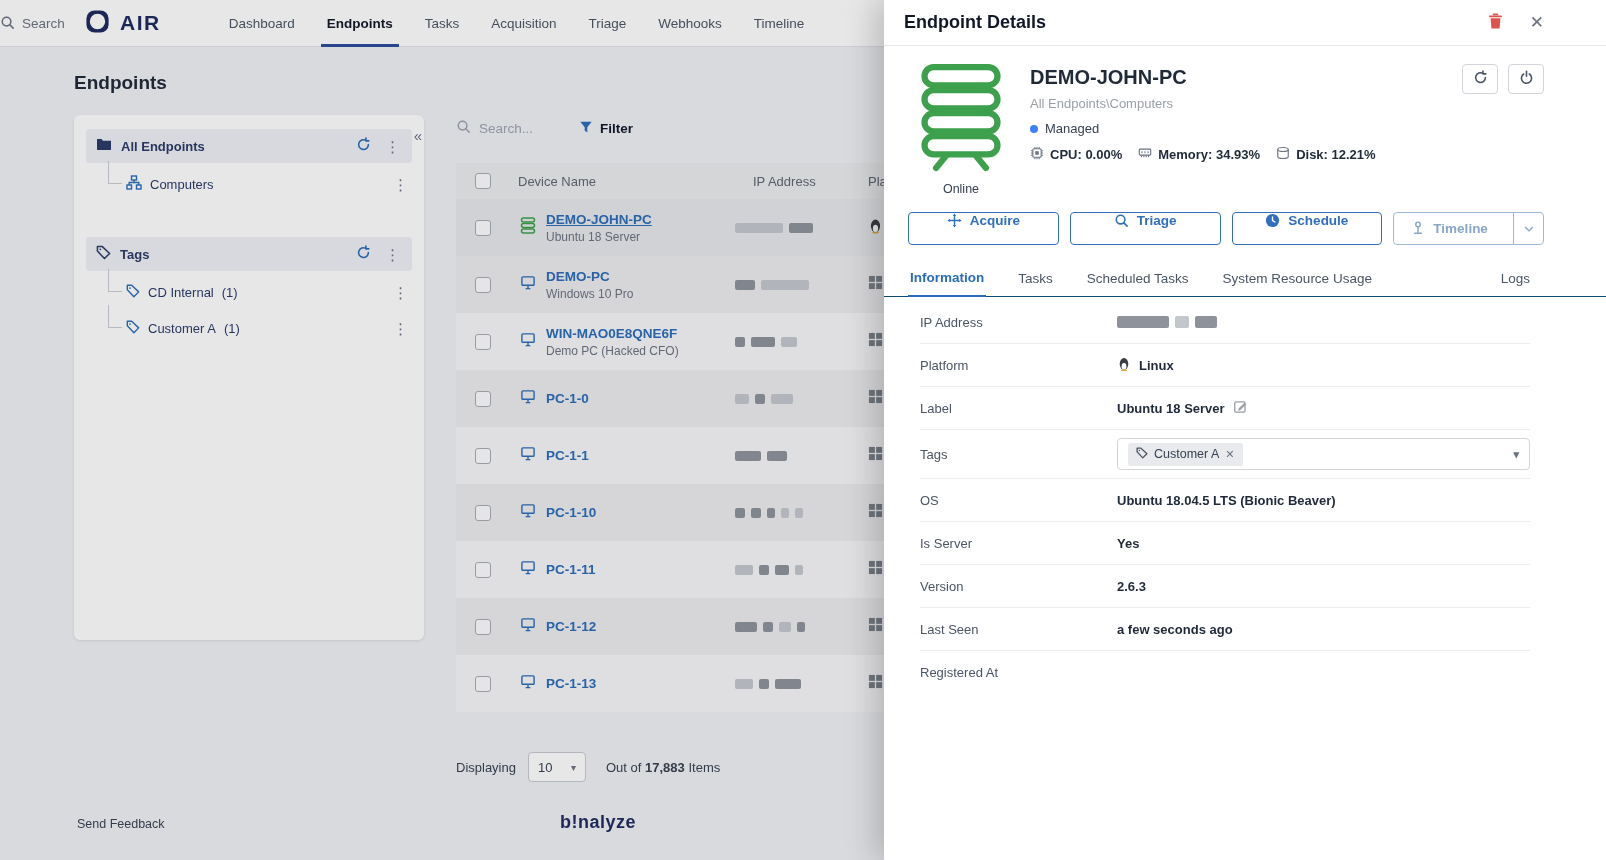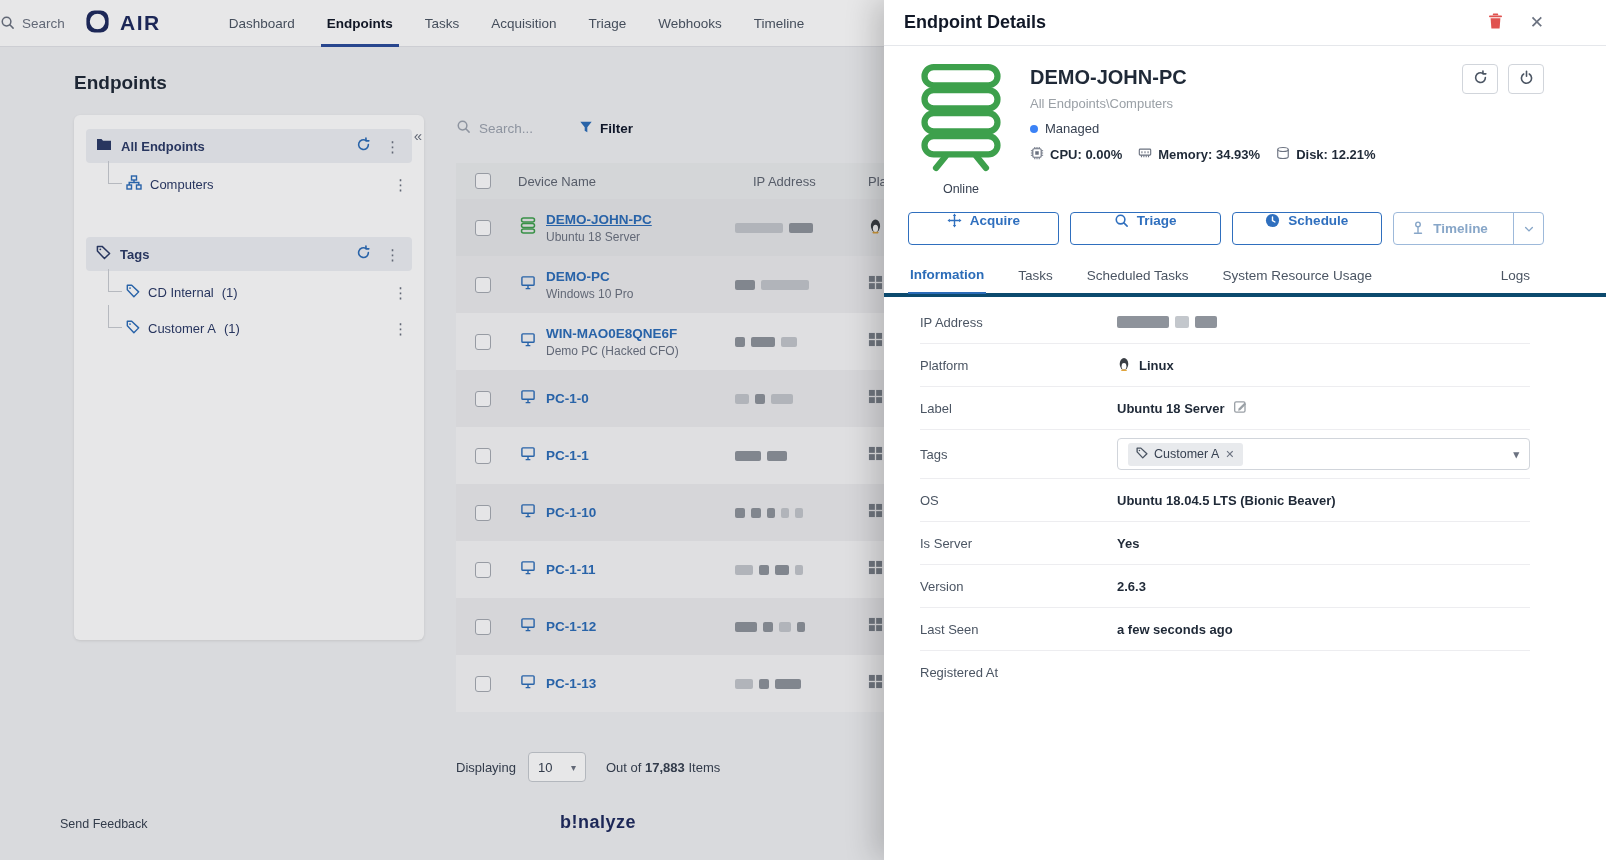--- a/index.html
+++ b/index.html
@@ -66,21 +66,21 @@
 
   .pagination { display:flex; align-items:center; gap:12px; margin-top:40px; }
   .pg-text { font-size:13px; color:#374151; }
   .pg-select { width:58px; height:30px; border:1px solid #c6cad0; border-radius:4px; background:#fff;
                display:flex; align-items:center; justify-content:space-between; padding:0 9px;
                font-size:13px; color:#374151; cursor:pointer; }
   .pg-caret { color:#6b7280; font-size:10px; }
   .pg-total { font-weight:700; }
 
   
-  .footer-feedback { position:absolute; left:60px; top:817px; font-size:12.5px; color:#374151; z-index:1; cursor:pointer; }
+  .footer-feedback { position:absolute; left:77px; top:817px; font-size:12.5px; color:#374151; z-index:1; cursor:pointer; }
   .footer-logo { position:absolute; left:560px; top:812px; font-size:18px; font-weight:800; color:#1e2a5e;
                  letter-spacing:.5px; z-index:1; }
 
   
   .dim { position:absolute; inset:0; background:rgba(20,24,32,.10); z-index:5; pointer-events:none; }
 
   
   .drawer { position:absolute; left:884px; top:0; width:722px; height:860px; background:#fff; z-index:10;
             box-shadow:-10px 0 28px rgba(0,0,0,.18); }
   .drawer-header { height:46px; border-bottom:1px solid #e5e7eb; display:flex; align-items:center; padding:0 62px 0 20px; }
@@ -104,21 +104,21 @@
 
   .actions { display:flex; gap:11px; padding:16px 62px 0 24px; }
   .action-btn { flex:1; height:33px; border:1px solid #2f6fbe; border-radius:4px; background:#fff; color:#2f6fbe;
                 display:flex; align-items:flex-start; justify-content:center; gap:8px;
                 font-size:13.5px; font-weight:600; cursor:pointer; }
   .action-btn.split { border-color:#9db9da; color:#87a6c8; padding:0; }
   .split-main { flex:1; display:flex; align-items:center; justify-content:center; gap:8px; height:100%; }
   .split-caret { width:30px; height:100%; border-left:1px solid #9db9da; display:flex; align-items:center; justify-content:center; }
 
   .tabs { display:flex; align-items:flex-end; gap:30px; padding:0 74px 0 24px; margin-top:18px;
-          border-bottom:4px solid #0c4a6e; height:34px; }
+          border-bottom:1px solid #0c4a6e; height:34px; }
   .tab { padding:0 2px 10px; font-size:13.5px; color:#4b5563; cursor:pointer; white-space:nowrap; }
   .tab.active { color:#2b6cb8; font-weight:600; border-bottom:2px solid #2b6cb8; margin-bottom:-1px; }
   .tab.right { margin-left:auto; }
 
   .details { padding:4px 76px 0 36px; }
   .detail-row { display:flex; align-items:center; min-height:43px; border-bottom:1px solid #ededf0; }
   .detail-row:last-child { border-bottom:none; }
   .detail-row.tall { min-height:49px; }
   .detail-label { width:197px; flex:0 0 197px; font-size:13px; color:#4b5563; }
   .detail-value { flex:1; display:flex; align-items:center; gap:8px; font-size:13px; font-weight:600; color:#1f2937; }

